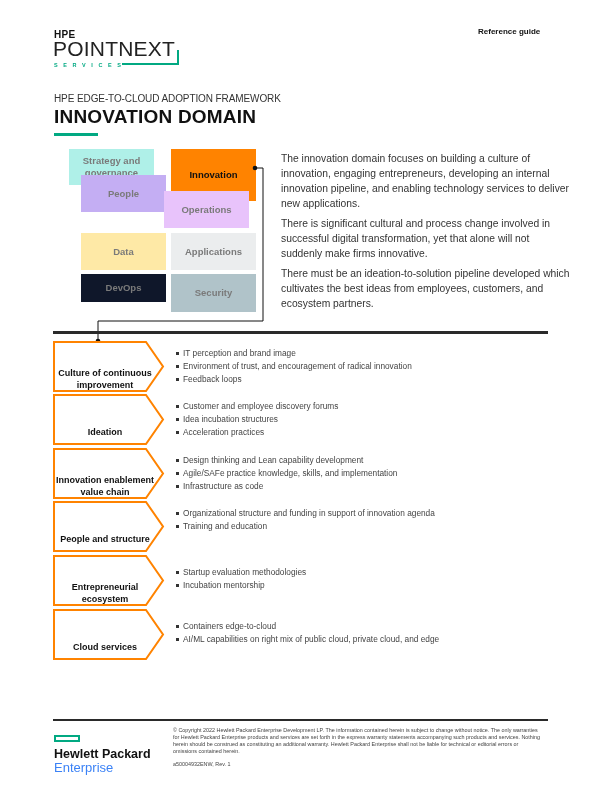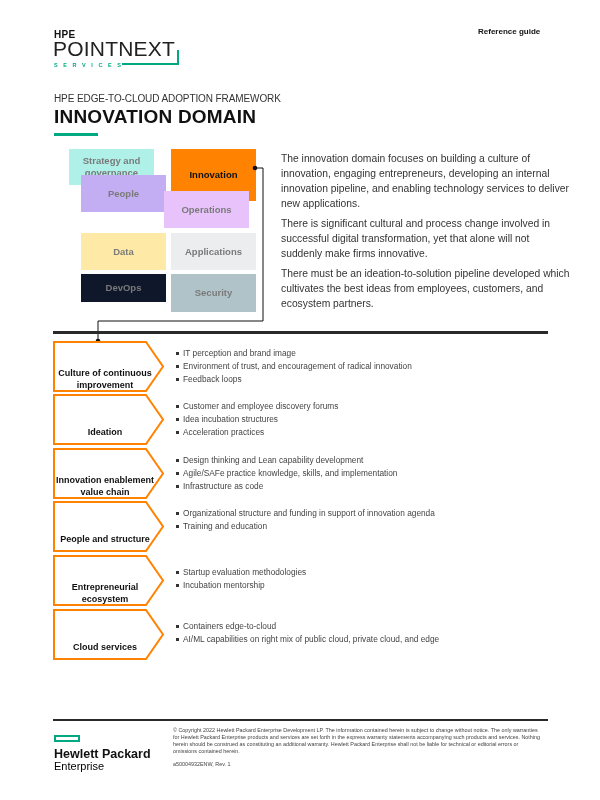--- a/index.html
+++ b/index.html
@@ -28,21 +28,21 @@
   .chev svg { position: absolute; left: 0; top: 0; }
   .chev-label { position: absolute; left: 3px; top: 0; width: 98px; height: 34px; display: flex; align-items: center; justify-content: center; text-align: center; font-size: 9px; font-weight: 700; color: #111; line-height: 12px; margin-top: 21px; }
 
   .bullets { position: absolute; left: 175px; margin: 0; padding: 0; list-style: none; font-size: 8.3px; color: #444; line-height: 13px; }
   .bullets li { position: relative; padding-left: 8px; white-space: nowrap; }
   .bullets li::before { content: ""; position: absolute; left: 1px; top: 5px; width: 3px; height: 3px; background: #333; }
 
   .footer-rule { left: 53px; top: 719px; width: 495px; height: 2px; background: #2a2a2a; }
   .hpe-rect { left: 54px; top: 735px; width: 26px; height: 7px; border: 2px solid #01a982; box-sizing: border-box; }
   .hpe-name1 { left: 54px; top: 747px; font-size: 12.5px; font-weight: 700; color: #111; }
-  .hpe-name2 { left: 54px; top: 760px; font-size: 11px; color: #000000; }
+  .hpe-name2 { left: 54px; top: 760px; font-size: 13px; color: #3b82f6; }
   .legal { left: 173px; top: 727px; width: 370px; font-size: 5.4px; line-height: 7px; color: #444; }
   .doc-id { left: 173px; top: 761px; font-size: 5.4px; color: #444; }
 </style>
 </head>
 <body>
 
 <div class="abs logo-hpe">HPE</div>
 <div class="abs logo-pointnext">POINTNEXT</div>
 <div class="abs logo-services">SERVICES</div>
 <div class="abs logo-bracket-v"></div>

